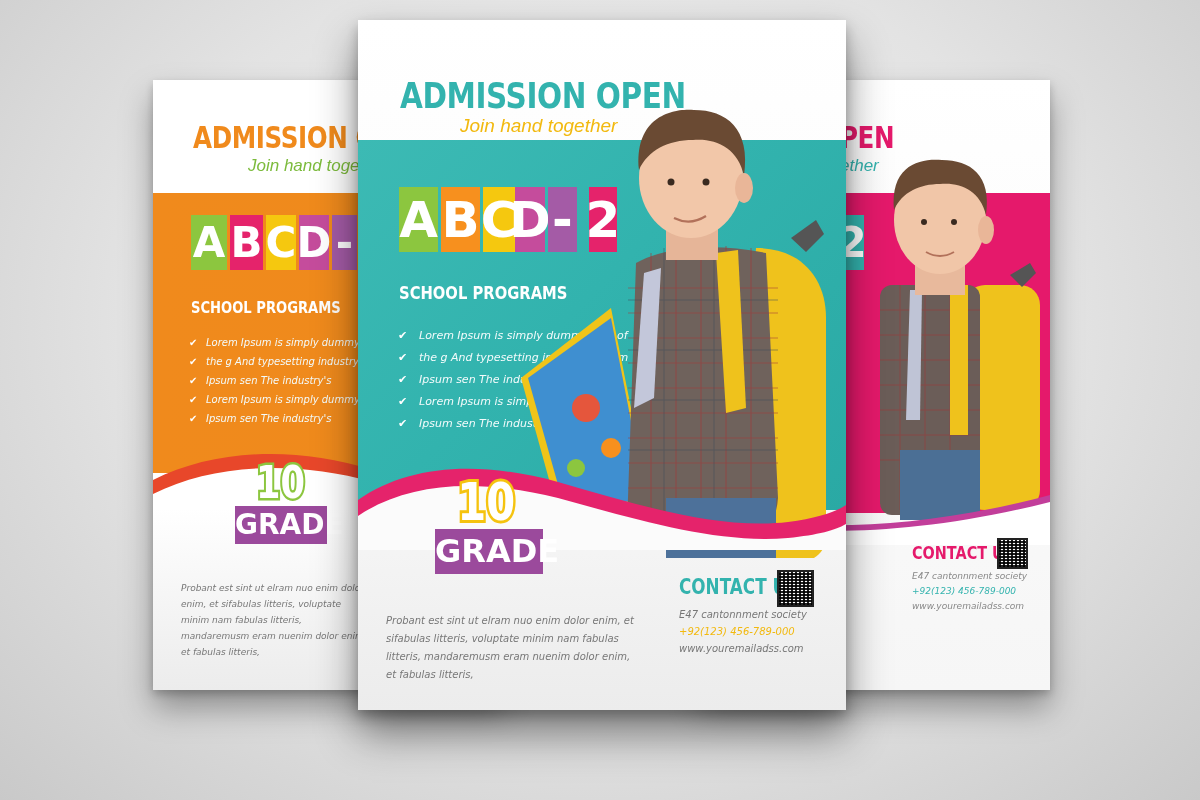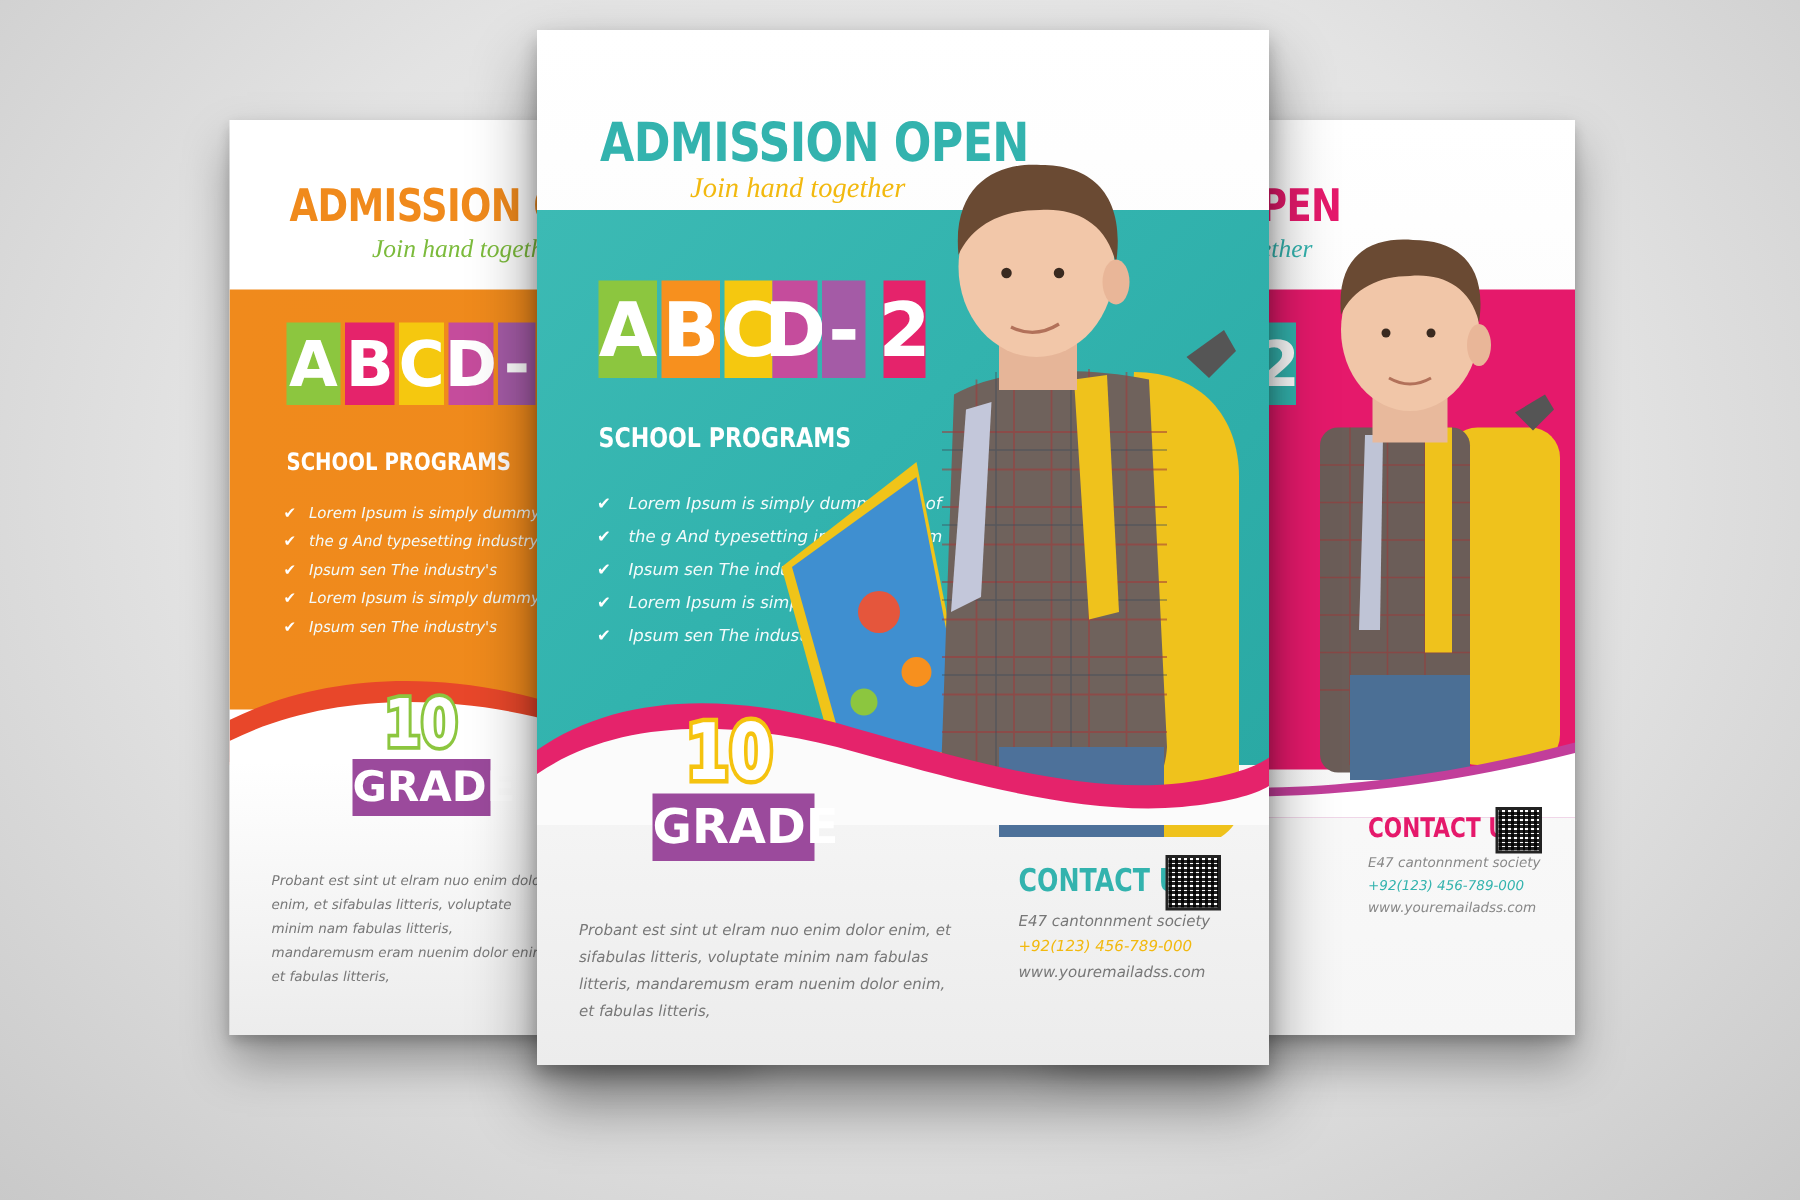--- a/index.html
+++ b/index.html
@@ -21,21 +21,21 @@
   #flyer-center {
     width: 488px; height: 690px; left: 358px; top: 20px; z-index: 5;
     box-shadow: 0 24px 40px rgba(0,0,0,0.45), 0 6px 12px rgba(0,0,0,0.25);
   }
   .headline {
     position: absolute; font-family: "DejaVu Sans", sans-serif; font-weight: bold;
     letter-spacing: -0.5px; transform: scaleX(0.82); transform-origin: left top;
     white-space: nowrap;
   }
   .tagline {
-    position: absolute; font-family: Liberation Serif, serif; font-style: italic;
+    position: absolute; font-family: Liberation Sans, sans-serif; font-style: italic;
     white-space: nowrap;
   }
   .band { position: absolute; left: 0; right: 0; }
   .letters { position: absolute; display: flex; gap: 3px; }
   .letter {
     display: flex; align-items: center; justify-content: center;
     color: #fff; font-family: "DejaVu Sans", sans-serif; font-weight: bold;
   }
   .programs-title {
     position: absolute; color: #fff; font-family: "DejaVu Sans", sans-serif; font-weight: bold;

